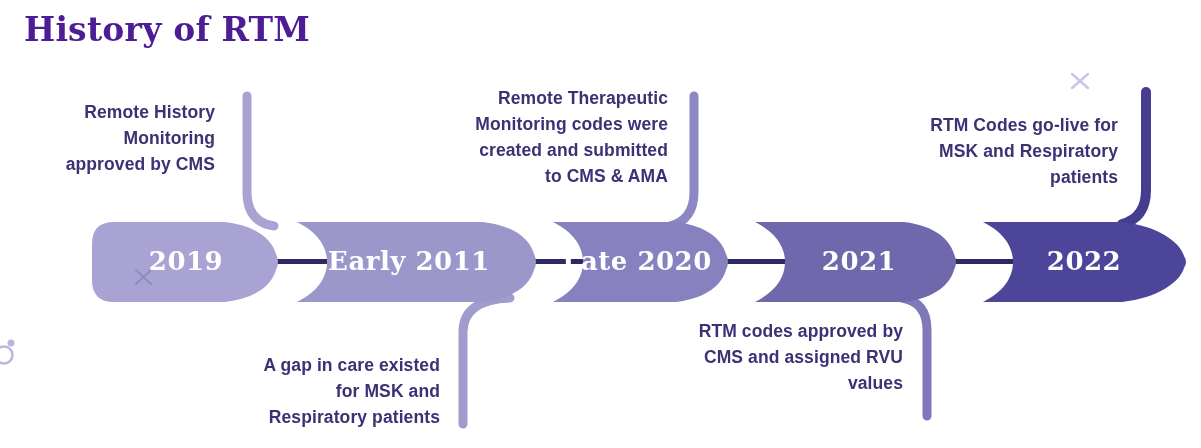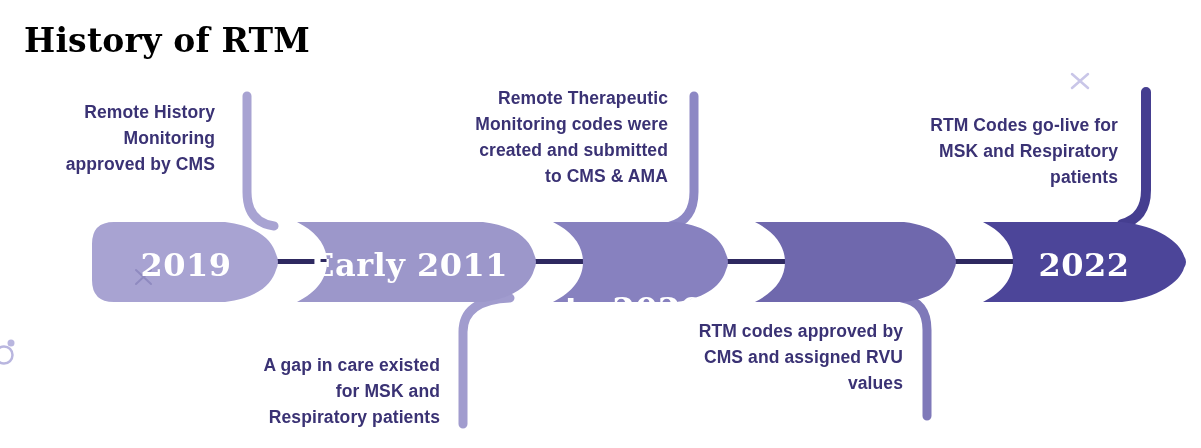--- a/index.html
+++ b/index.html
@@ -3,38 +3,38 @@
 <meta charset="utf-8">
 <style>
   html,body{margin:0;padding:0;background:#ffffff;}
   #canvas{
     position:relative;width:1201px;height:448px;background:#ffffff;
     overflow:hidden;font-family:"Liberation Sans",sans-serif;
   }
   .page-title{
     position:absolute;left:24px;top:10px;
     font-family:"DejaVu Serif","Liberation Serif",serif;
-    font-weight:700;font-size:33px;color:#000000;letter-spacing:.2px;margin-top:11px;
+    font-weight:700;font-size:33px;color:#4c1d95;letter-spacing:.2px;
   }
   .annotation{
     position:absolute;text-align:right;white-space:pre-line;
     font-weight:700;font-size:17.5px;line-height:26px;color:#3a3274;
     letter-spacing:.1px;
   }
   .a1{right:986px;top:99px;}
   .a2{right:533px;top:85px;}
   .a3{right:83px;top:112px;margin-left:32px;}
   .a4{right:761px;top:322px;margin-top:30px;}
   .a5{right:298px;top:318px;}
   .year-label{
     position:absolute;top:246px;width:200px;text-align:center;
     font-family:"DejaVu Serif","Liberation Serif",serif;
-    font-weight:700;font-size:32px;color:#ffffff;letter-spacing:.5px;
+    font-weight:700;font-size:26px;color:#ffffff;letter-spacing:.5px;
   }
-  .y1{left:86px;}  .y2{left:309px;} .y3{left:512px;margin-top:44px;} .y4{left:759px;} .y5{left:984px;}
+  .y1{left:86px;}  .y2{left:309px;} .y3{left:537px;} .y4{left:759px;} .y5{left:984px;}
   svg{position:absolute;left:0;top:0;}
 </style>
 </head>
 <body>
 
 <div id="canvas">
 
   <div class="page-title">History of RTM</div>
 
   <svg width="1201" height="448" viewBox="0 0 1201 448">
@@ -74,15 +74,16 @@
   <div class="annotation a5">RTM codes approved by
 CMS and assigned RVU
 values</div>
   <div class="annotation a3">RTM Codes go-live for
 MSK and Respiratory
 patients</div>
 
   <div class="year-label y1">2019</div>
   <div class="year-label y2">Early 2011</div>
   <div class="year-label y3">Late 2020</div>
+  <div class="year-label y4">2021</div>
   <div class="year-label y5">2022</div>
 
 </div>
 
 </body></html>

